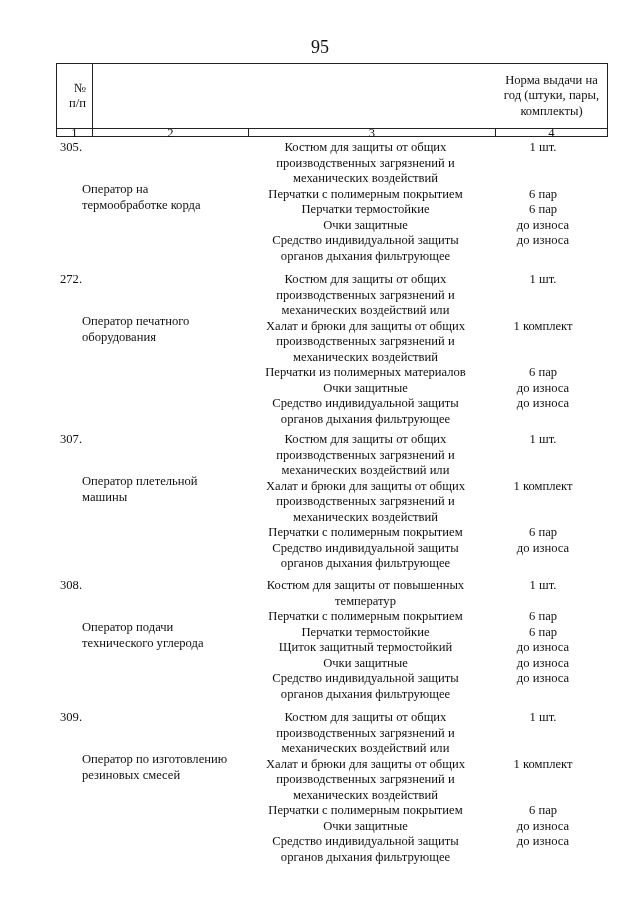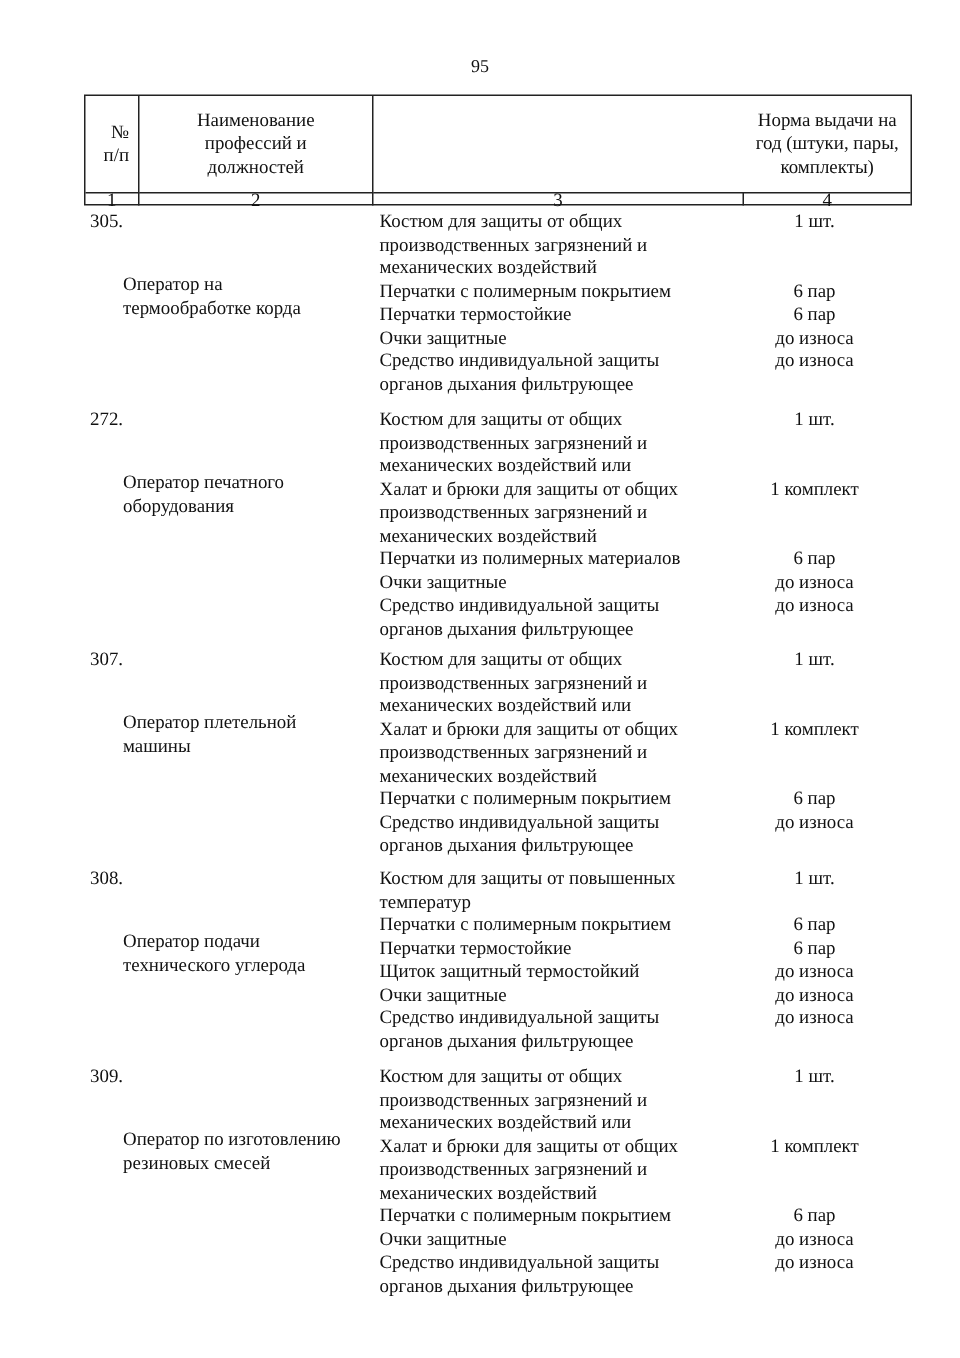--- a/index.html
+++ b/index.html
@@ -1,47 +1,46 @@
 <!DOCTYPE html>
 <html><head>
 <meta charset="utf-8">
 <style>
   html, body { margin: 0; padding: 0; background: #ffffff; }
   body { width: 640px; height: 905px; position: relative; overflow: hidden;
          font-family: "Liberation Serif", serif; color: #111; font-size: 12.6px; }
-  .page-num { position: absolute; top: 37px; left: 0; width: 640px; text-align: center; font-size: 12px; }
+  .page-num { position: absolute; top: 37px; left: 0; width: 640px; text-align: center; font-size: 18px; }
   .hdr { position: absolute; left: 56px; top: 63px; width: 552px; height: 74px;
          border: 1px solid #222; box-sizing: border-box; }
   .hdr .col { position: absolute; top: 0; height: 64px; display: flex; align-items: center;
               justify-content: center; text-align: center; line-height: 15.5px; box-sizing: border-box;
               border-right: 1px solid #222; }
   .hdr .col.last { border-right: none; }
   .hdr .num { position: absolute; top: 64px; height: 9px; line-height: 9px; text-align: center;
               border-top: 1px solid #222; border-right: 1px solid #222; box-sizing: border-box; font-size: 12.6px; }
   .hdr .num.last { border-right: none; }
   .c1 { left: 0; width: 36px; }
   .c2 { left: 36px; width: 156px; }
   .c3 { left: 192px; width: 247px; }
   .c4 { left: 439px; width: 111px; }
   .group { position: absolute; left: 0; width: 640px; }
   .g-num { position: absolute; left: 60px; top: 0; line-height: 15.5px; }
   .g-prof { position: absolute; left: 82px; top: 0; width: 148px; line-height: 15.5px; margin-top: 42px; }
   .items { position: absolute; left: 253px; top: 0; width: 360px; }
   .item { position: relative; }
-  .item-text { width: 225px; line-height: 15.5px; }
+  .item-text { width: 225px; line-height: 15.5px; text-align: center; }
   .item-norm { position: absolute; right: 20px; top: 0; width: 100px; text-align: center; line-height: 15.5px; font-family: Liberation Serif, serif; }
 </style>
 </head>
 <body>
 
 <div class="page-num">95</div>
 
 <div class="hdr">
   <div class="col c1" style="padding:0 6px;text-align:right;">№ п/п</div>
-  <div class="col c2" style="padding:0 14px;">Наименование профессий и должностей</div>
   <div class="col c4 last" style="padding:0 4px;">Норма выдачи на год (штуки, пары, комплекты)</div>
   <div class="num c1">1</div>
   <div class="num c2">2</div>
   <div class="num c3">3</div>
   <div class="num c4 last">4</div>
 </div>
 
 <div id="rows">
     <div class="group" style="top: 140px;">
       <div class="g-num">305.</div>

